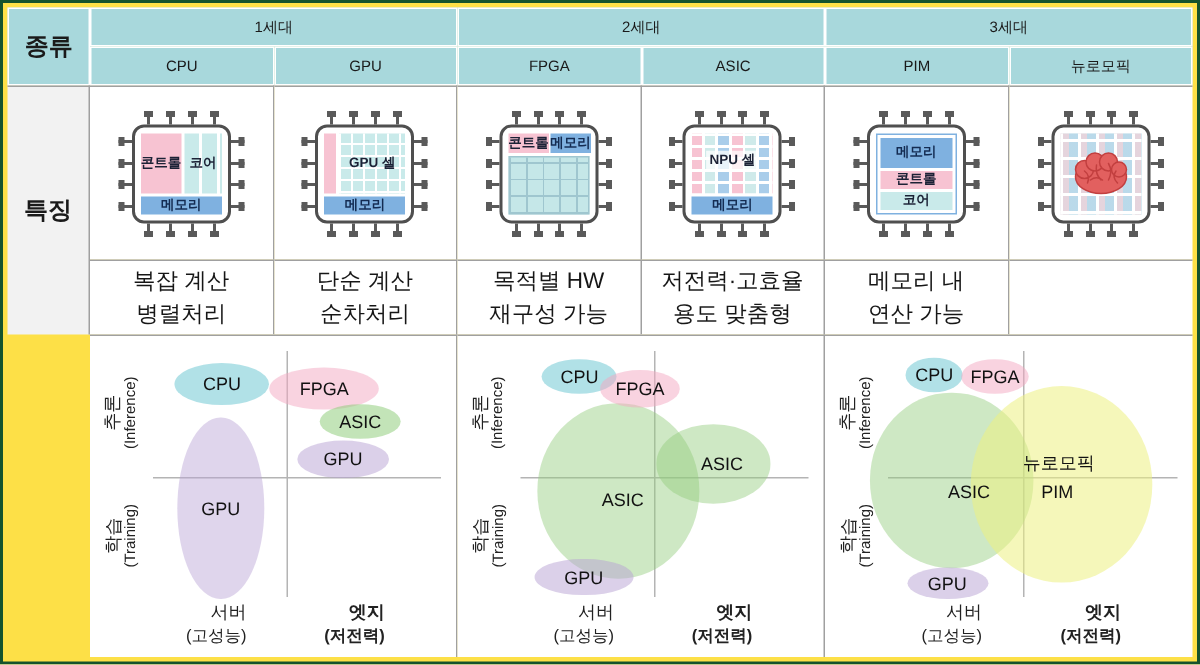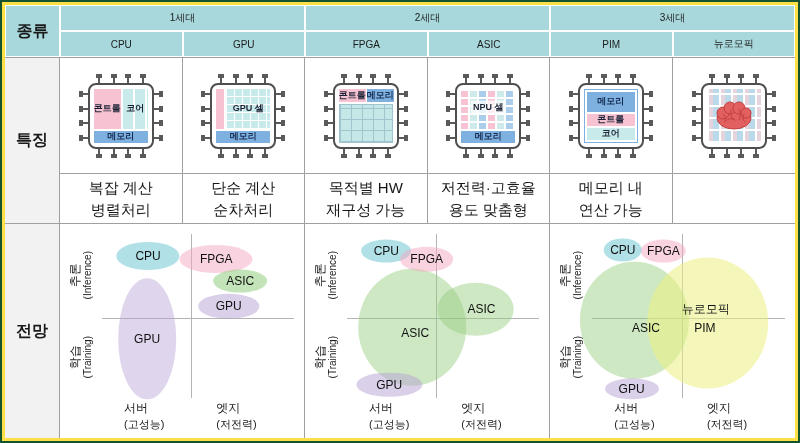--- a/index.html
+++ b/index.html
@@ -78,43 +78,42 @@
   .ylabels{grid-column:1;grid-row:2;display:flex;flex-direction:column;}
   .ylab{flex:1;display:flex;align-items:center;justify-content:center;}
   .rot{transform:rotate(-90deg);display:flex;flex-direction:column;align-items:center;line-height:1.2;white-space:nowrap;}
   .ymain{font-size:12px;color:#222;} .ysub{font-size:10px;color:#222;}
   .plot{grid-column:2;grid-row:2;position:relative;}
   .vaxis{position:absolute;left:46.5%;top:0;bottom:0;width:1px;background:#b4b4b4;}
   .haxis{position:absolute;top:51.5%;left:0;right:0;height:1px;background:#b4b4b4;}
   .bubble{position:absolute;border-radius:50%;transform:translate(-50%,-50%);}
   .blabel{position:absolute;transform:translate(-50%,-50%);font-size:12px;color:#111;white-space:nowrap;}
   .xlabels{grid-column:2;grid-row:3;position:relative;}
-  .xlab{position:absolute;top:3px;transform:translateX(-50%);text-align:left;line-height:1.3;}
-  .xlab-l{left:22%;} .xlab-r{left:70%;}
+  .xlab{position:absolute;top:3px;transform:translateX(-50%);text-align:right;line-height:1.3;}
+  .xlab-l{left:22%;} .xlab-r{left:70%;font-weight:bold;}
   .xmain{display:block;font-size:12px;color:#222;} .xsub{display:block;font-size:11px;color:#222;}
 </style>
 </head>
 <body>
 
 <div class="frame">
   <div class="grid">
 
     <div class="th corner">종류</div>
     <div class="th g1">1세대</div>
     <div class="th g2">2세대</div>
     <div class="th g3">3세대</div>
     <div class="th c1">CPU</div>
     <div class="th c2">GPU</div>
     <div class="th c3">FPGA</div>
     <div class="th c4">ASIC</div>
     <div class="th c5">PIM</div>
     <div class="th c6">뉴로모픽</div>
 
     <div class="label-cell features-label">특징</div>
-    <div class="label-cell outlook-label">전망</div>
 
     <div class="cell chip-cell r3c1">
       <div class="chip">
         <div class="pins-h pins-top"></div>
         <div class="chip-mid">
           <div class="pins-v pins-left"></div>
           <div class="chip-body">
             <div class="cpu-main">
               <div class="cpu-ctrl">
                   <span>콘트롤</span>

